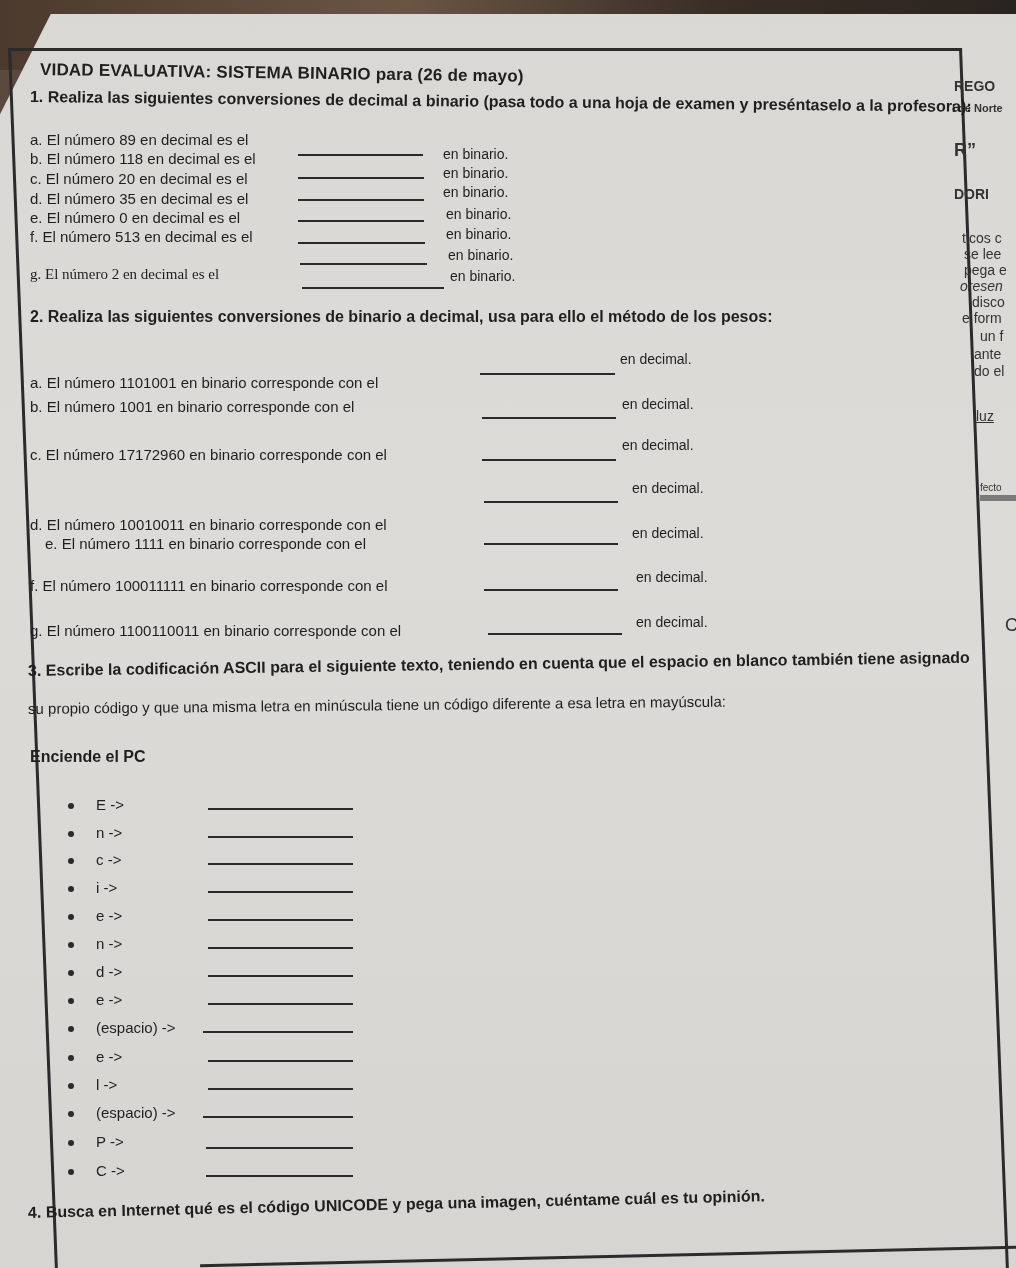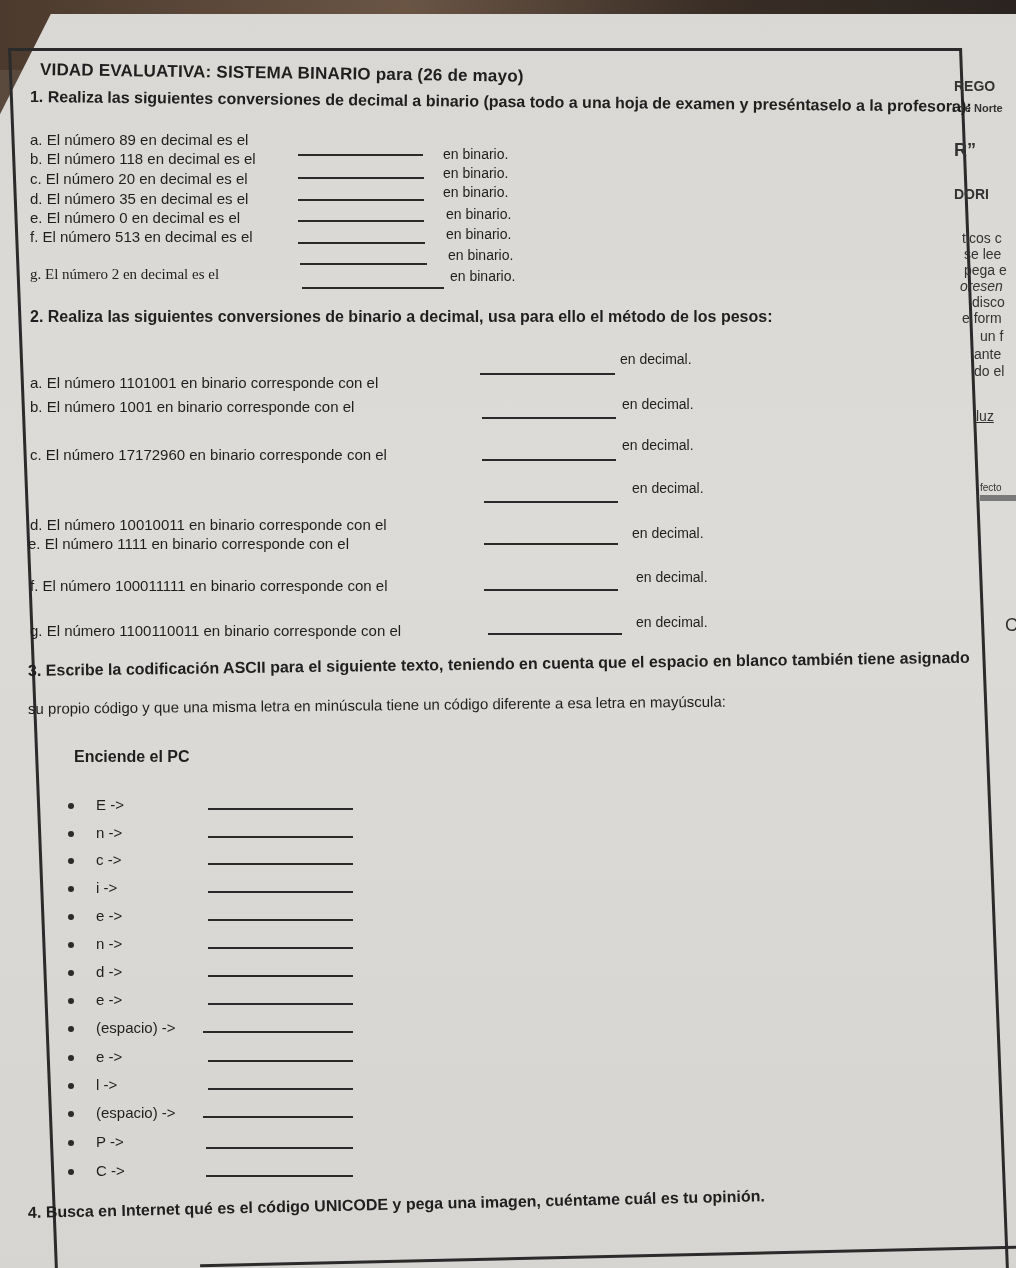--- a/index.html
+++ b/index.html
@@ -124,37 +124,37 @@
   <div class="suffix" style="left:622px;top:396px;">en decimal.</div>
 
   <div class="row" style="left:30px;top:446px;"><span class="lbl">c. El número 17172960 en binario corresponde con el</span></div>
   <div class="blank" style="left:482px;top:459px;width:134px;"></div>
   <div class="suffix" style="left:622px;top:437px;">en decimal.</div>
 
   <div class="row" style="left:30px;top:488px;margin-top:28px;"><span class="lbl">d. El número 10010011 en binario corresponde con el</span></div>
   <div class="blank" style="left:484px;top:501px;width:134px;"></div>
   <div class="suffix" style="left:632px;top:480px;">en decimal.</div>
 
-  <div class="row" style="left:28px;top:535px;"><span class="lbl">e. El número 1111 en binario corresponde con el</span></div>
+  <div class="row" style="left:45px;top:535px;"><span class="lbl">e. El número 1111 en binario corresponde con el</span></div>
   <div class="blank" style="left:484px;top:543px;width:134px;"></div>
   <div class="suffix" style="left:632px;top:525px;">en decimal.</div>
 
   <div class="row" style="left:30px;top:577px;"><span class="lbl">f. El número 100011111 en binario corresponde con el</span></div>
   <div class="blank" style="left:484px;top:589px;width:134px;"></div>
   <div class="suffix" style="left:636px;top:569px;">en decimal.</div>
 
   <div class="row" style="left:30px;top:622px;"><span class="lbl">g. El número 1100110011 en binario corresponde con el</span></div>
   <div class="blank" style="left:488px;top:633px;width:134px;"></div>
   <div class="suffix" style="left:636px;top:614px;">en decimal.</div>
 </div>
 
 <div class="q" style="left:28px;top:662px;transform:rotate(-0.8deg);transform-origin:left;">3. Escribe la codificación ASCII para el siguiente texto, teniendo en cuenta que el espacio en blanco también tiene asignado</div>
 <div class="q" style="left:28px;top:700px;font-weight:normal;font-size:15px;transform:rotate(-0.6deg);transform-origin:left;">su propio código y que una misma letra en minúscula tiene un código diferente a esa letra en mayúscula:</div>
 
-<div class="q" style="left:30px;top:748px;margin-left:44px;">Enciende el PC</div>
+<div class="q" style="left:30px;top:748px;">Enciende el PC</div>
 
 <div>
   <div class="bullet-row" style="top:796px;"><span class="dot"></span><span>E -&gt;</span></div>
   <div class="blank" style="left:208px;top:808px;width:145px;"></div>
 
   <div class="bullet-row" style="top:824px;"><span class="dot"></span><span>n -&gt;</span></div>
   <div class="blank" style="left:208px;top:836px;width:145px;"></div>
 
   <div class="bullet-row" style="top:851px;"><span class="dot"></span><span>c -&gt;</span></div>
   <div class="blank" style="left:208px;top:863px;width:145px;"></div>

